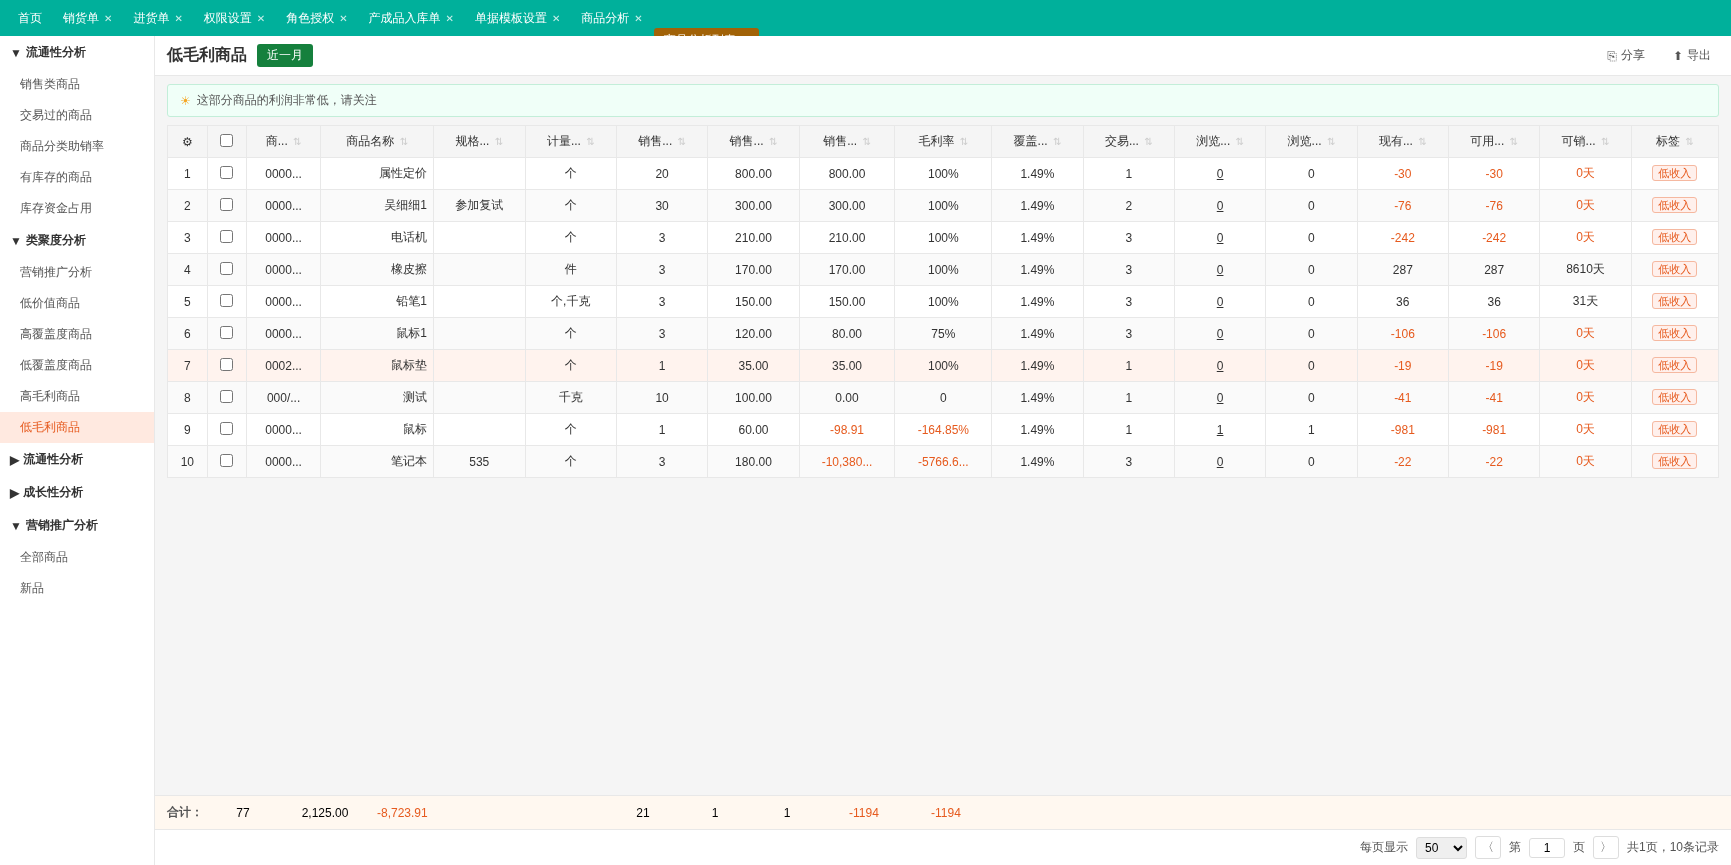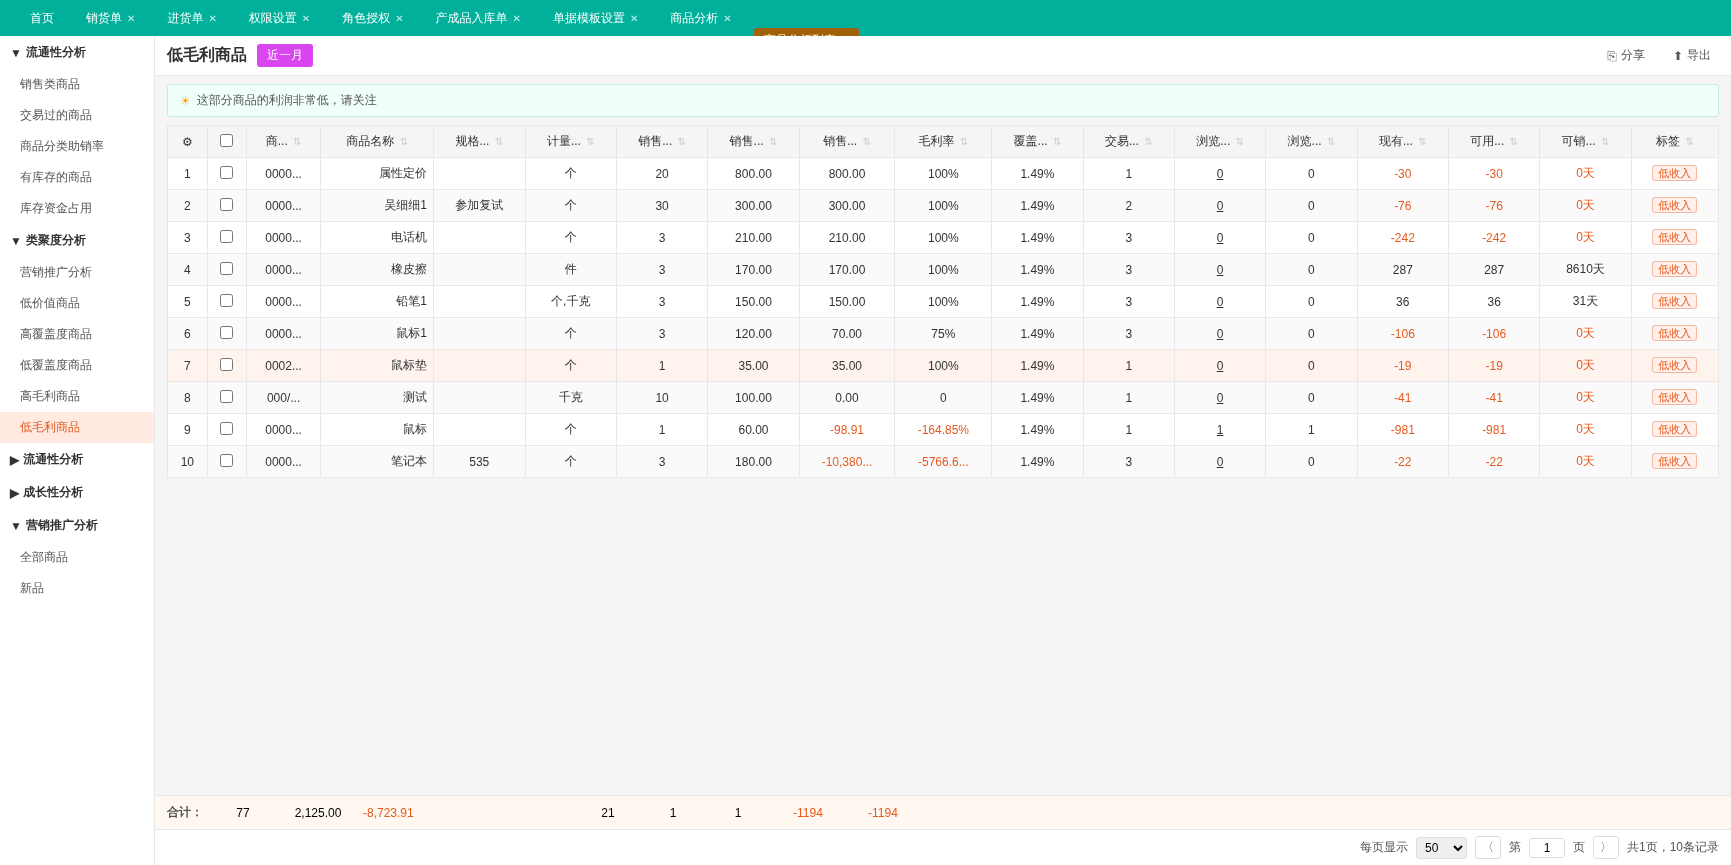--- a/index.html
+++ b/index.html
@@ -4,22 +4,22 @@
   <style>
     * { box-sizing: border-box; margin: 0; padding: 0; font-family: 'Microsoft YaHei', Arial, sans-serif; font-size: 12px; }
     body { background: #f5f5f5; }
 
     
     .top-nav {
       background: #00b09b;
       display: flex;
       align-items: center;
       height: 36px;
-      padding: 0 20px;
-      gap: 12px;
+      padding: 0 8px;
+      gap: 1px;
     }
     .nav-item {
       color: #fff;
       padding: 4px 10px;
       cursor: pointer;
       border-radius: 3px;
       white-space: nowrap;
       display: flex;
       align-items: center;
       gap: 3px;
@@ -75,21 +75,21 @@
       background: #fff;
       border-bottom: 1px solid #e8e8e8;
       gap: 10px;
     }
     .page-title {
       font-size: 16px;
       font-weight: bold;
       color: #333;
     }
     .period-btn {
-      background: #d946ef;
+      background: #15803d;
       color: #fff;
       border: none;
       padding: 3px 10px;
       border-radius: 3px;
       cursor: pointer;
       font-size: 12px;
     }
     .search-box {
       display: flex;
       align-items: center;
@@ -461,21 +461,21 @@
     </tr>
             <tr>
       <td>6</td>
       <td><input type="checkbox" style=""></td>
       <td>0000...</td>
       <td class="text-left">鼠标1</td>
       <td></td>
       <td>个</td>
       <td>3</td>
       <td>120.00</td>
-      <td style="color:#333">70.00</td>
+      <td style="color:#333">80.00</td>
       <td style="color:#333">75%</td>
       <td>1.49%</td>
       <td>3</td>
       <td class="underline">0</td>
       <td>0</td>
       <td style="color:#e65a1e">-106</td>
       <td style="color:#e65a1e">-106</td>
       <td style="color:#e65a1e">0天</td>
       <td><span class="tag-low-income">低收入</span></td>
     </tr>
@@ -558,21 +558,21 @@
       <td style="color:#e65a1e">-22</td>
       <td style="color:#e65a1e">0天</td>
       <td><span class="tag-low-income">低收入</span></td>
     </tr>
           </tbody>
       </table>
     </div>
 
     <div class="table-footer">
       <span class="footer-label">合计：</span>
-      <div style="flex:1; display:flex; gap:5px; overflow:hidden;">
+      <div style="flex:1; display:flex; gap:12px; overflow:hidden;">
         <div style="width:60px; text-align:center;">77</div>
         <div style="width:80px; text-align:center;">2,125.00</div>
         <div style="width:80px; text-align:left; color:#e65a1e;">-8,723.91</div>
         <div style="width:60px;"></div>
         <div style="width:60px;"></div>
         <div style="width:60px; text-align:center;">21</div>
         <div style="width:60px; text-align:center;">1</div>
         <div style="width:60px; text-align:center;">1</div>
         <div style="width:70px; text-align:center; color:#e65a1e;">-1194</div>
         <div style="width:70px; text-align:center; color:#e65a1e;">-1194</div>

